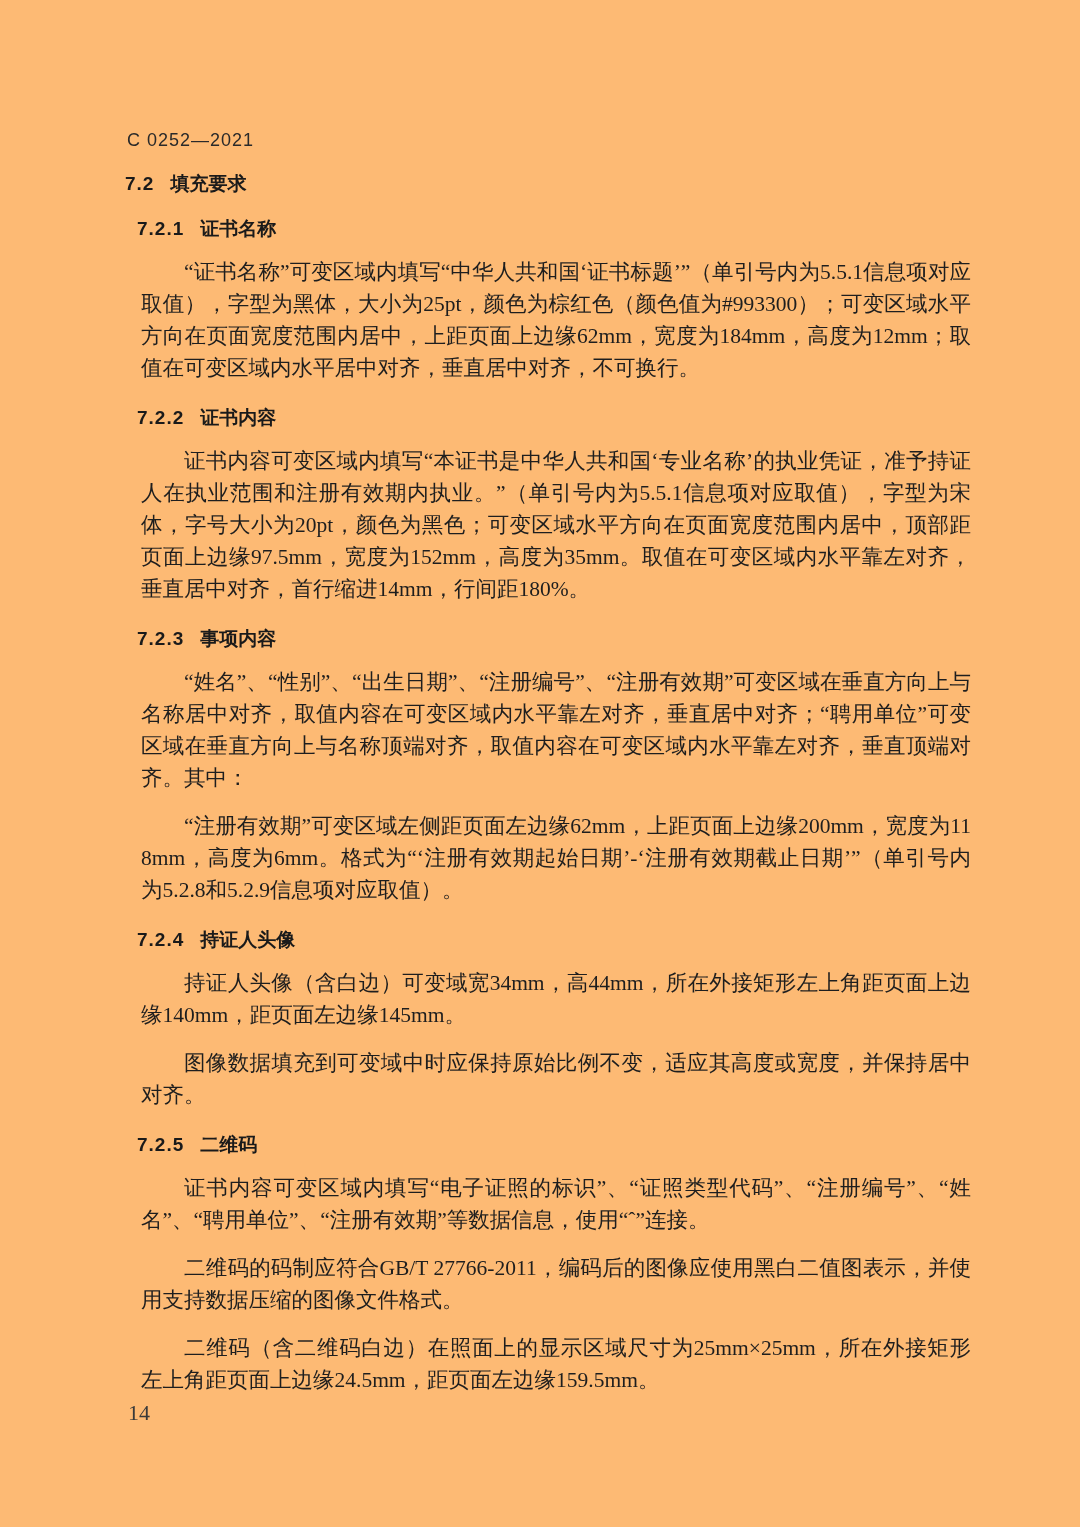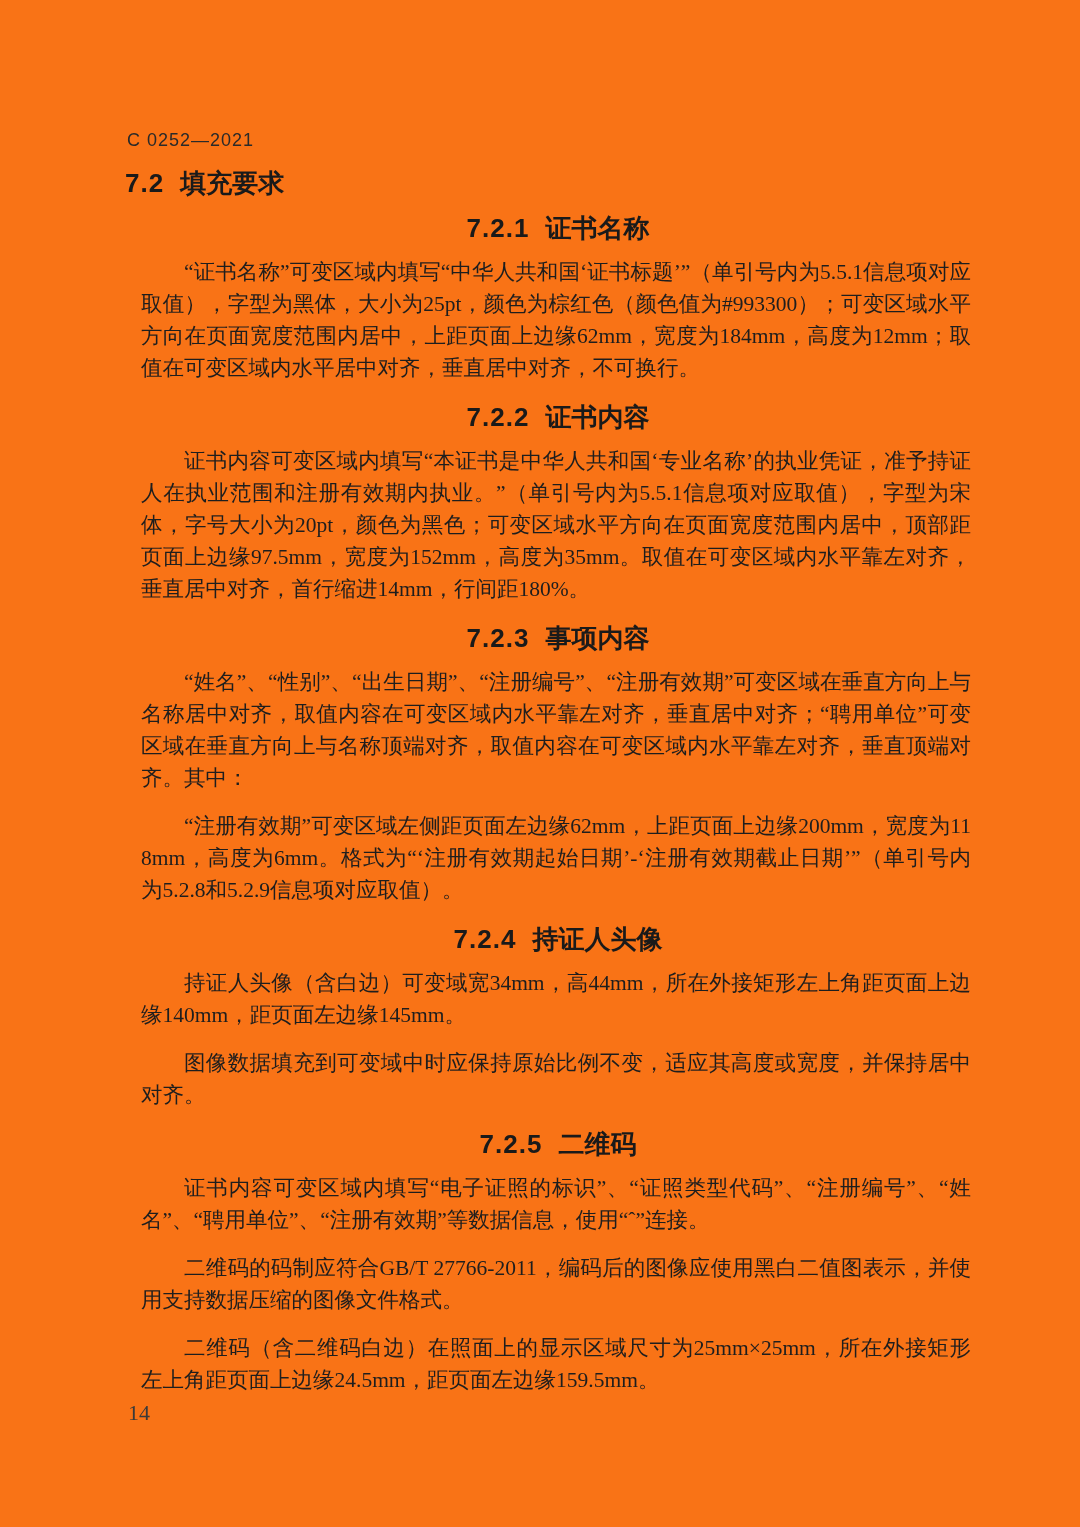--- a/index.html
+++ b/index.html
@@ -9,21 +9,21 @@
   }
   body {
     width: 1080px;
     height: 1527px;
     position: relative;
     overflow: hidden;
   }
   .page {
     position: absolute;
     inset: 0;
-    background: #f97316;
+    background: #fdba74;
     color: #1e1e1e;
   }
   .doc-code {
     position: absolute;
     left: 127px;
     top: 130px;
     font-family: "Liberation Sans", sans-serif;
     font-size: 18px;
     letter-spacing: 1px;
     color: #2a2a2a;
@@ -31,27 +31,27 @@
   }
   .content {
     position: absolute;
     left: 125px;
     top: 168px;
     width: 862px;
   }
   .heading {
     font-family: "Liberation Sans", "DejaVu Sans", sans-serif;
     font-weight: bold;
-    font-size: 26px;
+    font-size: 19px;
     line-height: 23px;
     color: #1a1a1a;
     white-space: nowrap;
   }
   .heading.lvl2 { margin: 4px 0 20px 0; }
-  .heading.lvl3 { margin: 22px 0 16px 4px; text-align: center; }
+  .heading.lvl3 { margin: 22px 0 16px 12px; }
   .heading .sec-num { margin-right: 16px; letter-spacing: 1px; }
   .para {
     font-family: "Liberation Serif", "DejaVu Serif", serif;
     font-size: 21.5px;
     line-height: 32px;
     text-align: justify;
     text-indent: 2em;
     margin: 16px;
     color: #1e1e1e;
     word-break: break-all;

